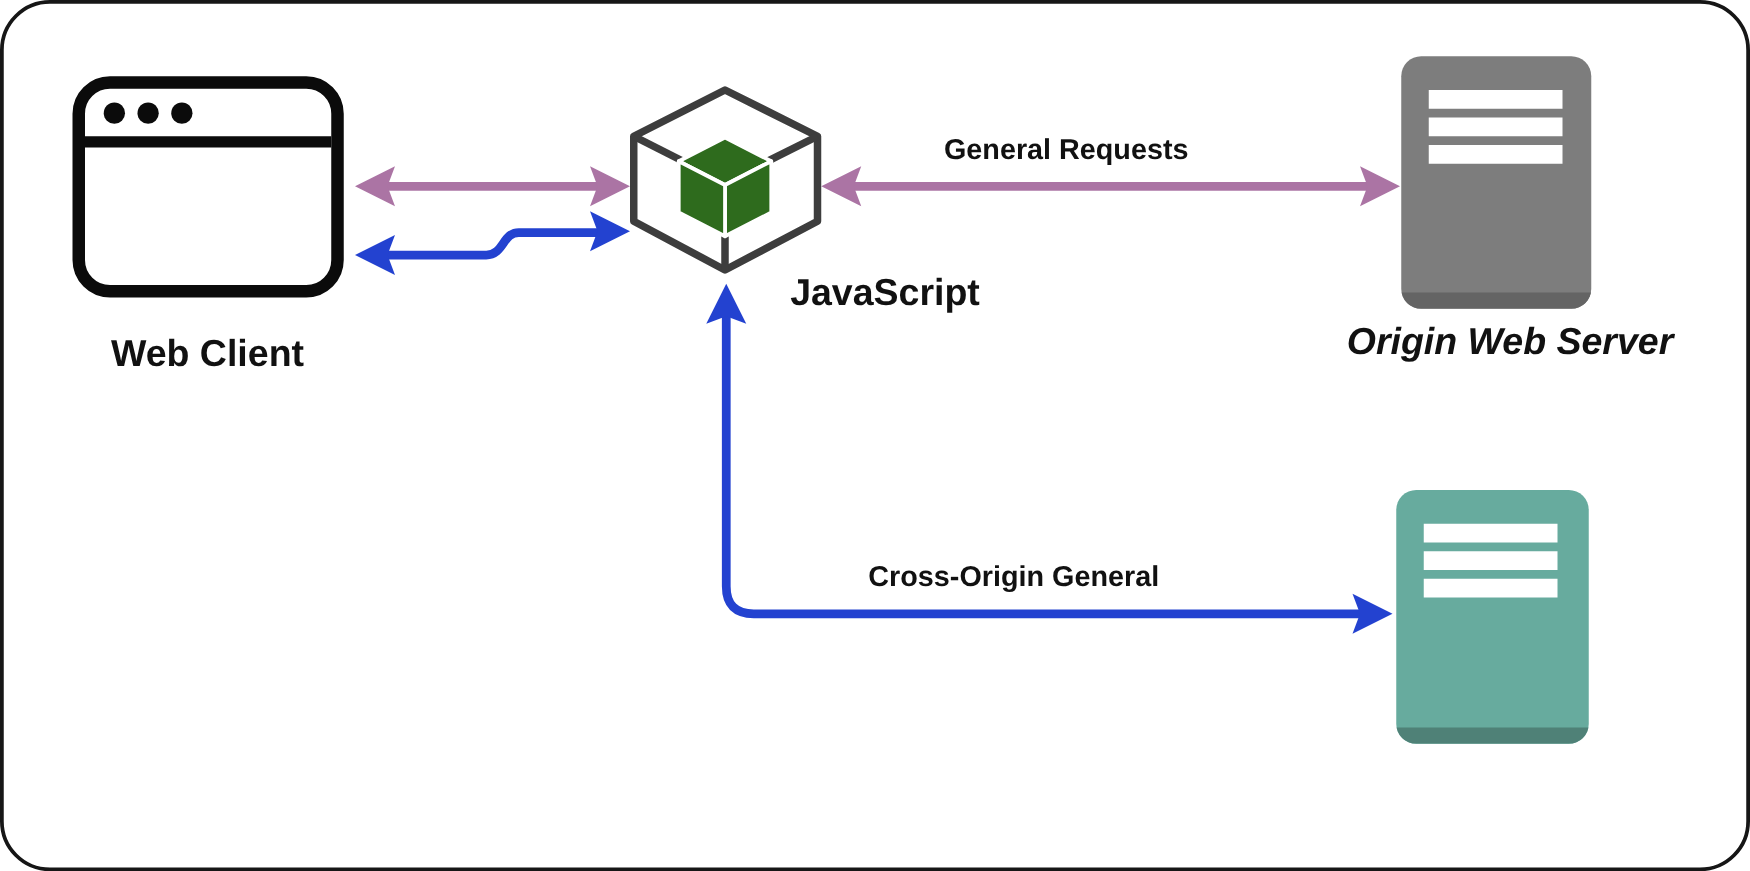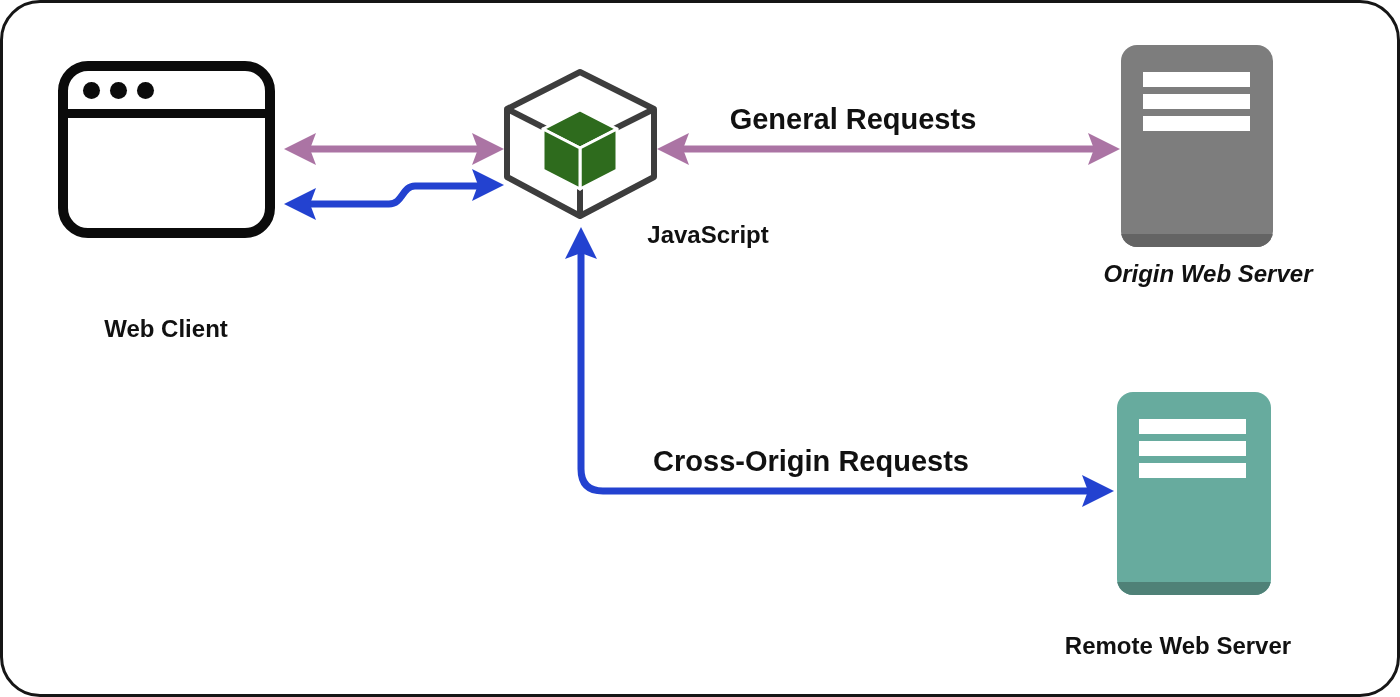--- a/index.html
+++ b/index.html
@@ -19,22 +19,22 @@
     height:38px;border-bottom:9px solid #0b0b0b;
     display:flex;align-items:center;gap:10px;padding-left:15px;
   }
   .dot{width:17px;height:17px;border-radius:50%;background:#0b0b0b;}
   
   .server{box-sizing:border-box;border-radius:16px;overflow:hidden;}
   .server-base{position:absolute;left:0;right:0;bottom:0;height:13px;}
   .bars{position:absolute;left:22px;top:27px;display:flex;flex-direction:column;gap:7px;}
   .bar{width:107px;height:15px;background:#fff;}
   
-  .lbl{font-weight:bold;text-align:center;font-size:24px;line-height:34px;white-space:nowrap;}
-  .lbl-sm{font-size:29px;}
+  .lbl{font-weight:bold;text-align:center;font-size:30px;line-height:34px;white-space:nowrap;}
+  .lbl-sm{font-size:23px;}
   .js-lbl{line-height:37px;white-space:normal;}
 </style>
 </head>
 <body>
 
 <div class="canvas">
 
   <svg class="abs" style="left:0;top:0" width="1400" height="697" viewBox="0 0 1400 697">
 
     <g>
@@ -62,21 +62,21 @@
     </g>
   </svg>
 
   <div class="abs browser">
     <div class="browser-topbar">
       <span class="dot"></span>
       <span class="dot"></span>
       <span class="dot"></span>
     </div>
   </div>
-  <div class="abs lbl" style="left:38px;top:264px;width:250px;margin-top:45px;">Web Client</div>
+  <div class="abs lbl" style="left:38px;top:264px;width:250px;">Web Client</div>
 
   <svg class="abs" style="left:496px;top:62px" width="163" height="158" viewBox="0 0 163 158">
     <g stroke-width="6" fill="none" stroke-linejoin="round" stroke="#3d3d3d">
       <polygon points="81,7 155,44 155,112 81,151 8,112 8,44" fill="#ffffff"></polygon>
       <line x1="8" y1="44" x2="81" y2="81"></line>
       <line x1="155" y1="44" x2="81" y2="81"></line>
       <line x1="81" y1="151" x2="81" y2="81"></line>
     </g>
     <g stroke="#ffffff" stroke-width="3" stroke-linejoin="round" fill="#2e6b1d">
       <polygon points="81,45 118,64 81,83 44,64"></polygon>
@@ -93,25 +93,24 @@
   <div class="abs server" style="left: 1118px; top: 42px; width: 152px; height: 202px; background-color: rgb(125, 125, 125);">
     <div class="bars">
       <div class="bar"></div>
       <div class="bar"></div>
       <div class="bar"></div>
     </div>
     <div class="server-base" style="background-color: rgb(100, 100, 100);"></div>
   </div>
   <div class="abs lbl" style="left:1040px;top:254px;width:330px;font-style:italic;">Origin Web Server</div>
 
-  <div class="abs lbl lbl-sm" style="left:628px;top:441px;width:360px;">Cross-Origin Requests</div>
+  <div class="abs lbl lbl-sm" style="left:628px;top:441px;width:360px;">Cross-Origin General</div>
 
   <div class="abs server" style="left: 1114px; top: 389px; width: 154px; height: 203px; background-color: rgb(103, 171, 158);">
     <div class="bars">
       <div class="bar"></div>
       <div class="bar"></div>
       <div class="bar"></div>
     </div>
     <div class="server-base" style="background-color: rgb(79, 129, 119);"></div>
   </div>
-  <div class="abs lbl" style="left:1010px;top:626px;width:330px;">Remote Web Server</div>
 
 </div>
 
 </body></html>

